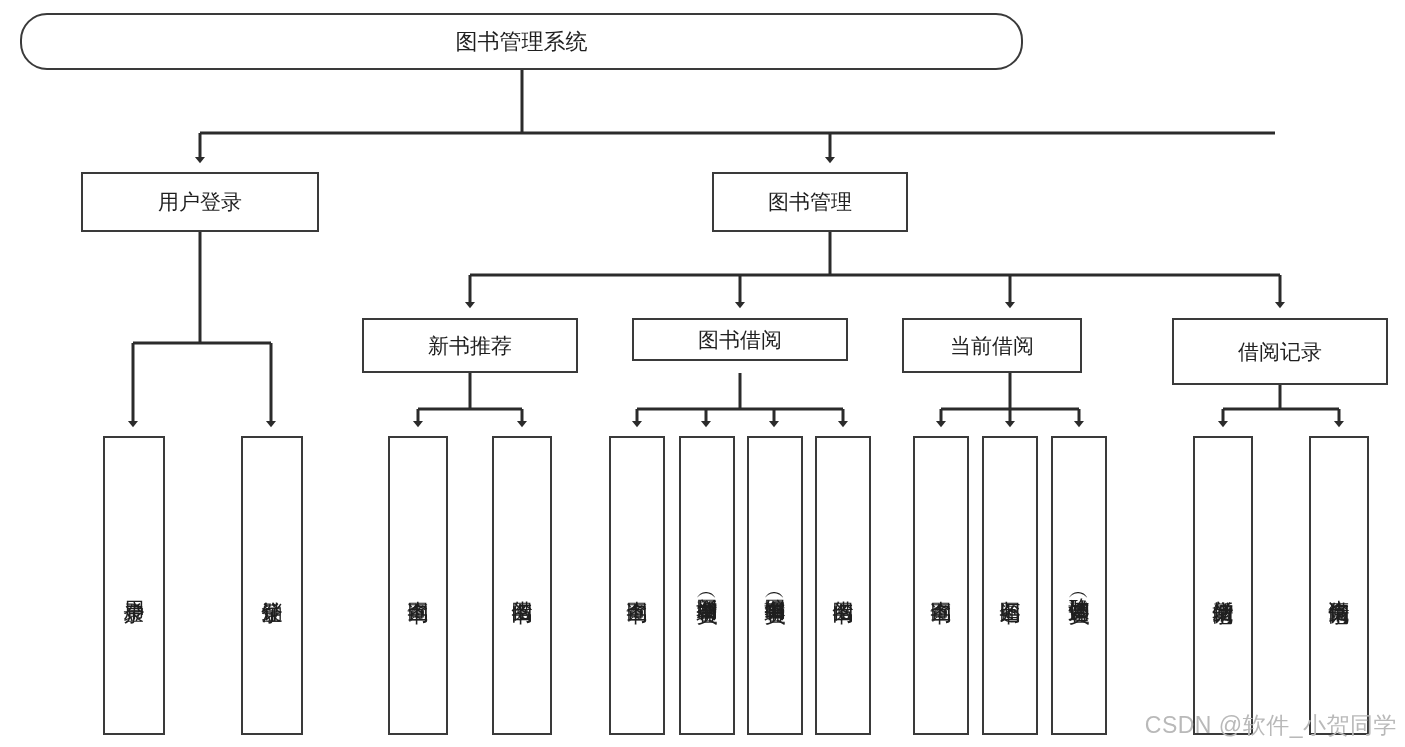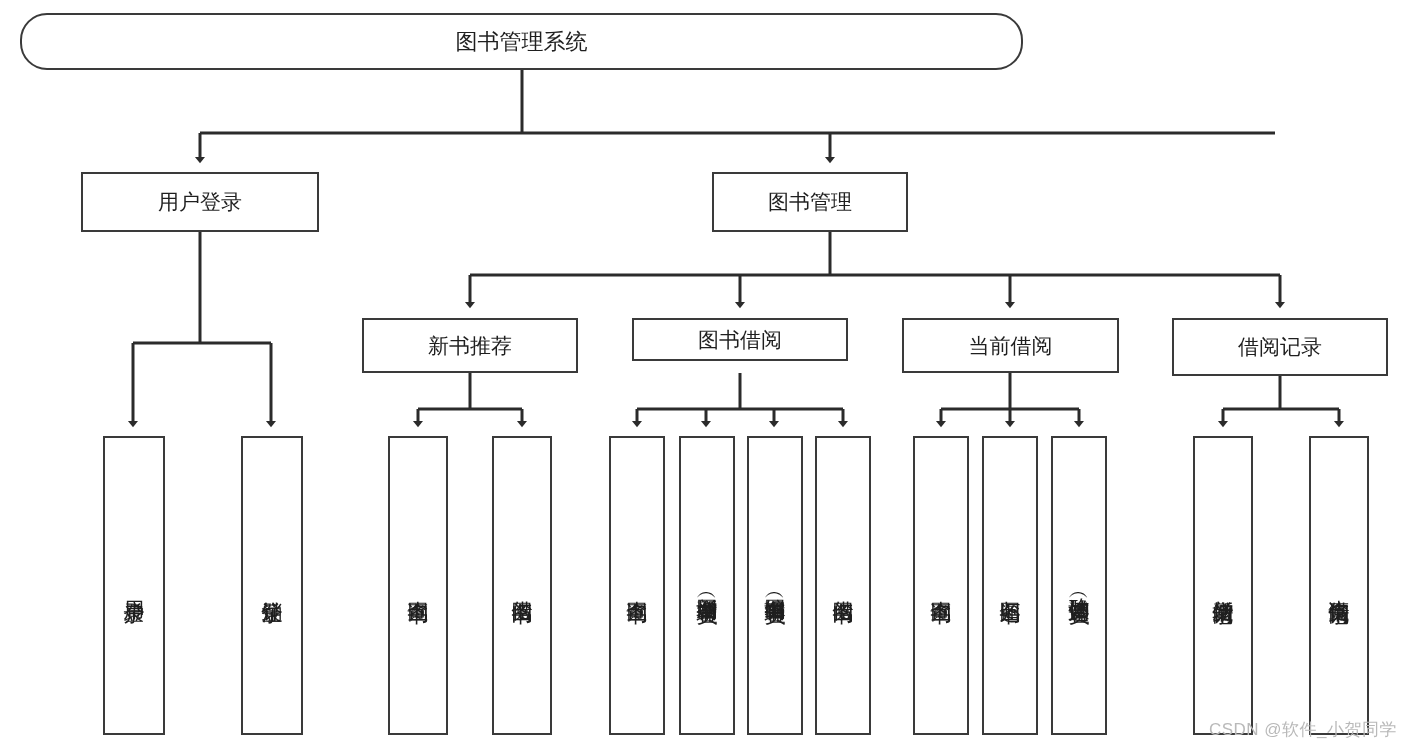--- a/index.html
+++ b/index.html
@@ -54,21 +54,21 @@
     text-orientation: upright;
     white-space: normal;
     text-align: center;
     line-height: 1.05;
     max-height: 100%;
   }
   .watermark {
     position: absolute;
     right: 8px;
     bottom: 6px;
-    font-size: 17px;
+    font-size: 23px;
     color: #b9b9b9;
     letter-spacing: 0.5px;
     white-space: nowrap;
   }
 </style>
 </head>
 <body>
 
 <div id="canvas">
 
@@ -135,25 +135,25 @@
   </div>
 
   <div class="node horiz" style="left:362px; top:318px; width:216px; height:55px;align-items:center;">
     <span>新书推荐</span>
   </div>
 
   <div class="node horiz" style="left:632px; top:318px; width:216px; height:43px;">
     <span>图书借阅</span>
   </div>
 
-  <div class="node horiz" style="left:902px; top:318px; width:217px; height:55px;">
+  <div class="node horiz" style="left:902px; top:318px; width:180px; height:55px;">
     <span>当前借阅</span>
   </div>
 
-  <div class="node horiz" style="left:1172px; top:318px; width:216px; height:58px;">
+  <div class="node horiz" style="left:1172px; top:318px; width:216px; height:67px;">
     <span>借阅记录</span>
   </div>
 
   <div class="node vert" style="left:103px; top:436px; width:62px; height:299px;">
     <span class="vtext">用户登录</span>
   </div>
 
   <div class="node vert" style="left:241px; top:436px; width:62px; height:299px;">
     <span class="vtext">注销登录</span>
   </div>

